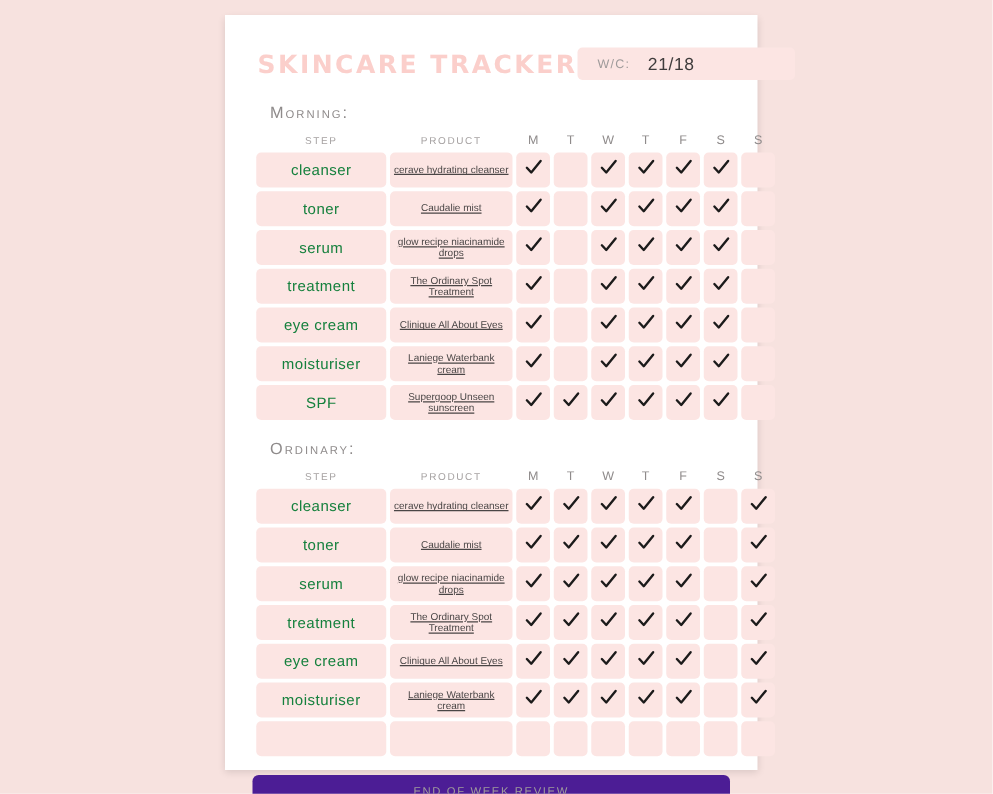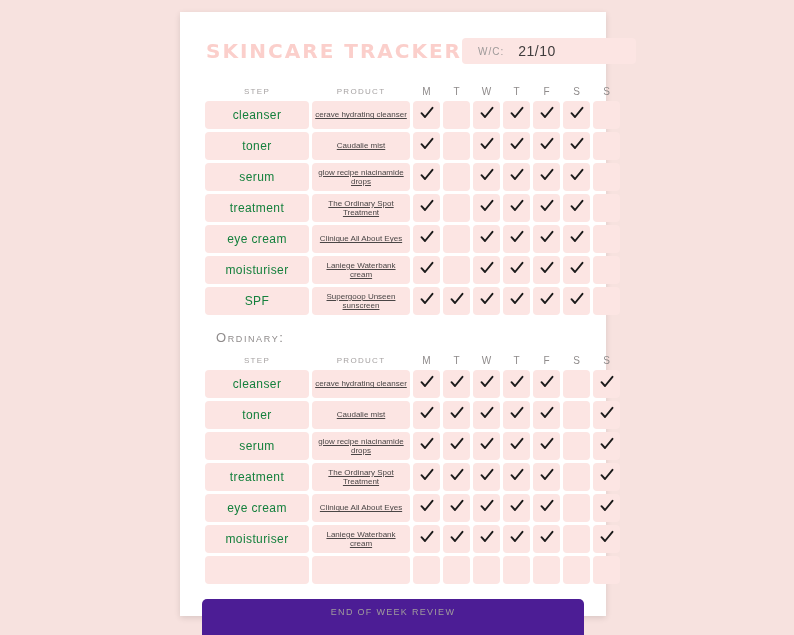--- a/index.html
+++ b/index.html
@@ -169,26 +169,27 @@
 <body>
 
 <div id="stage">
   <div class="page">
     <div class="page-inner">
 
       <div class="header">
         <div class="title">Skincare Tracker</div>
         <div class="wc-box">
           <span class="wc-label">W/C:</span>
-          <span class="wc-value">21/10</span>
+          <span class="wc-value">21/18</span>
         </div>
       </div>
 
       <div id="sections">
           <div>
+            <div class="section-title">Morning:</div>
             <table class="sheet">
               <colgroup>
                 <col class="c-step">
                 <col class="c-prod">
                 <col class="c-day">
                 <col class="c-day">
                 <col class="c-day">
                 <col class="c-day">
                 <col class="c-day">
                 <col class="c-day">

